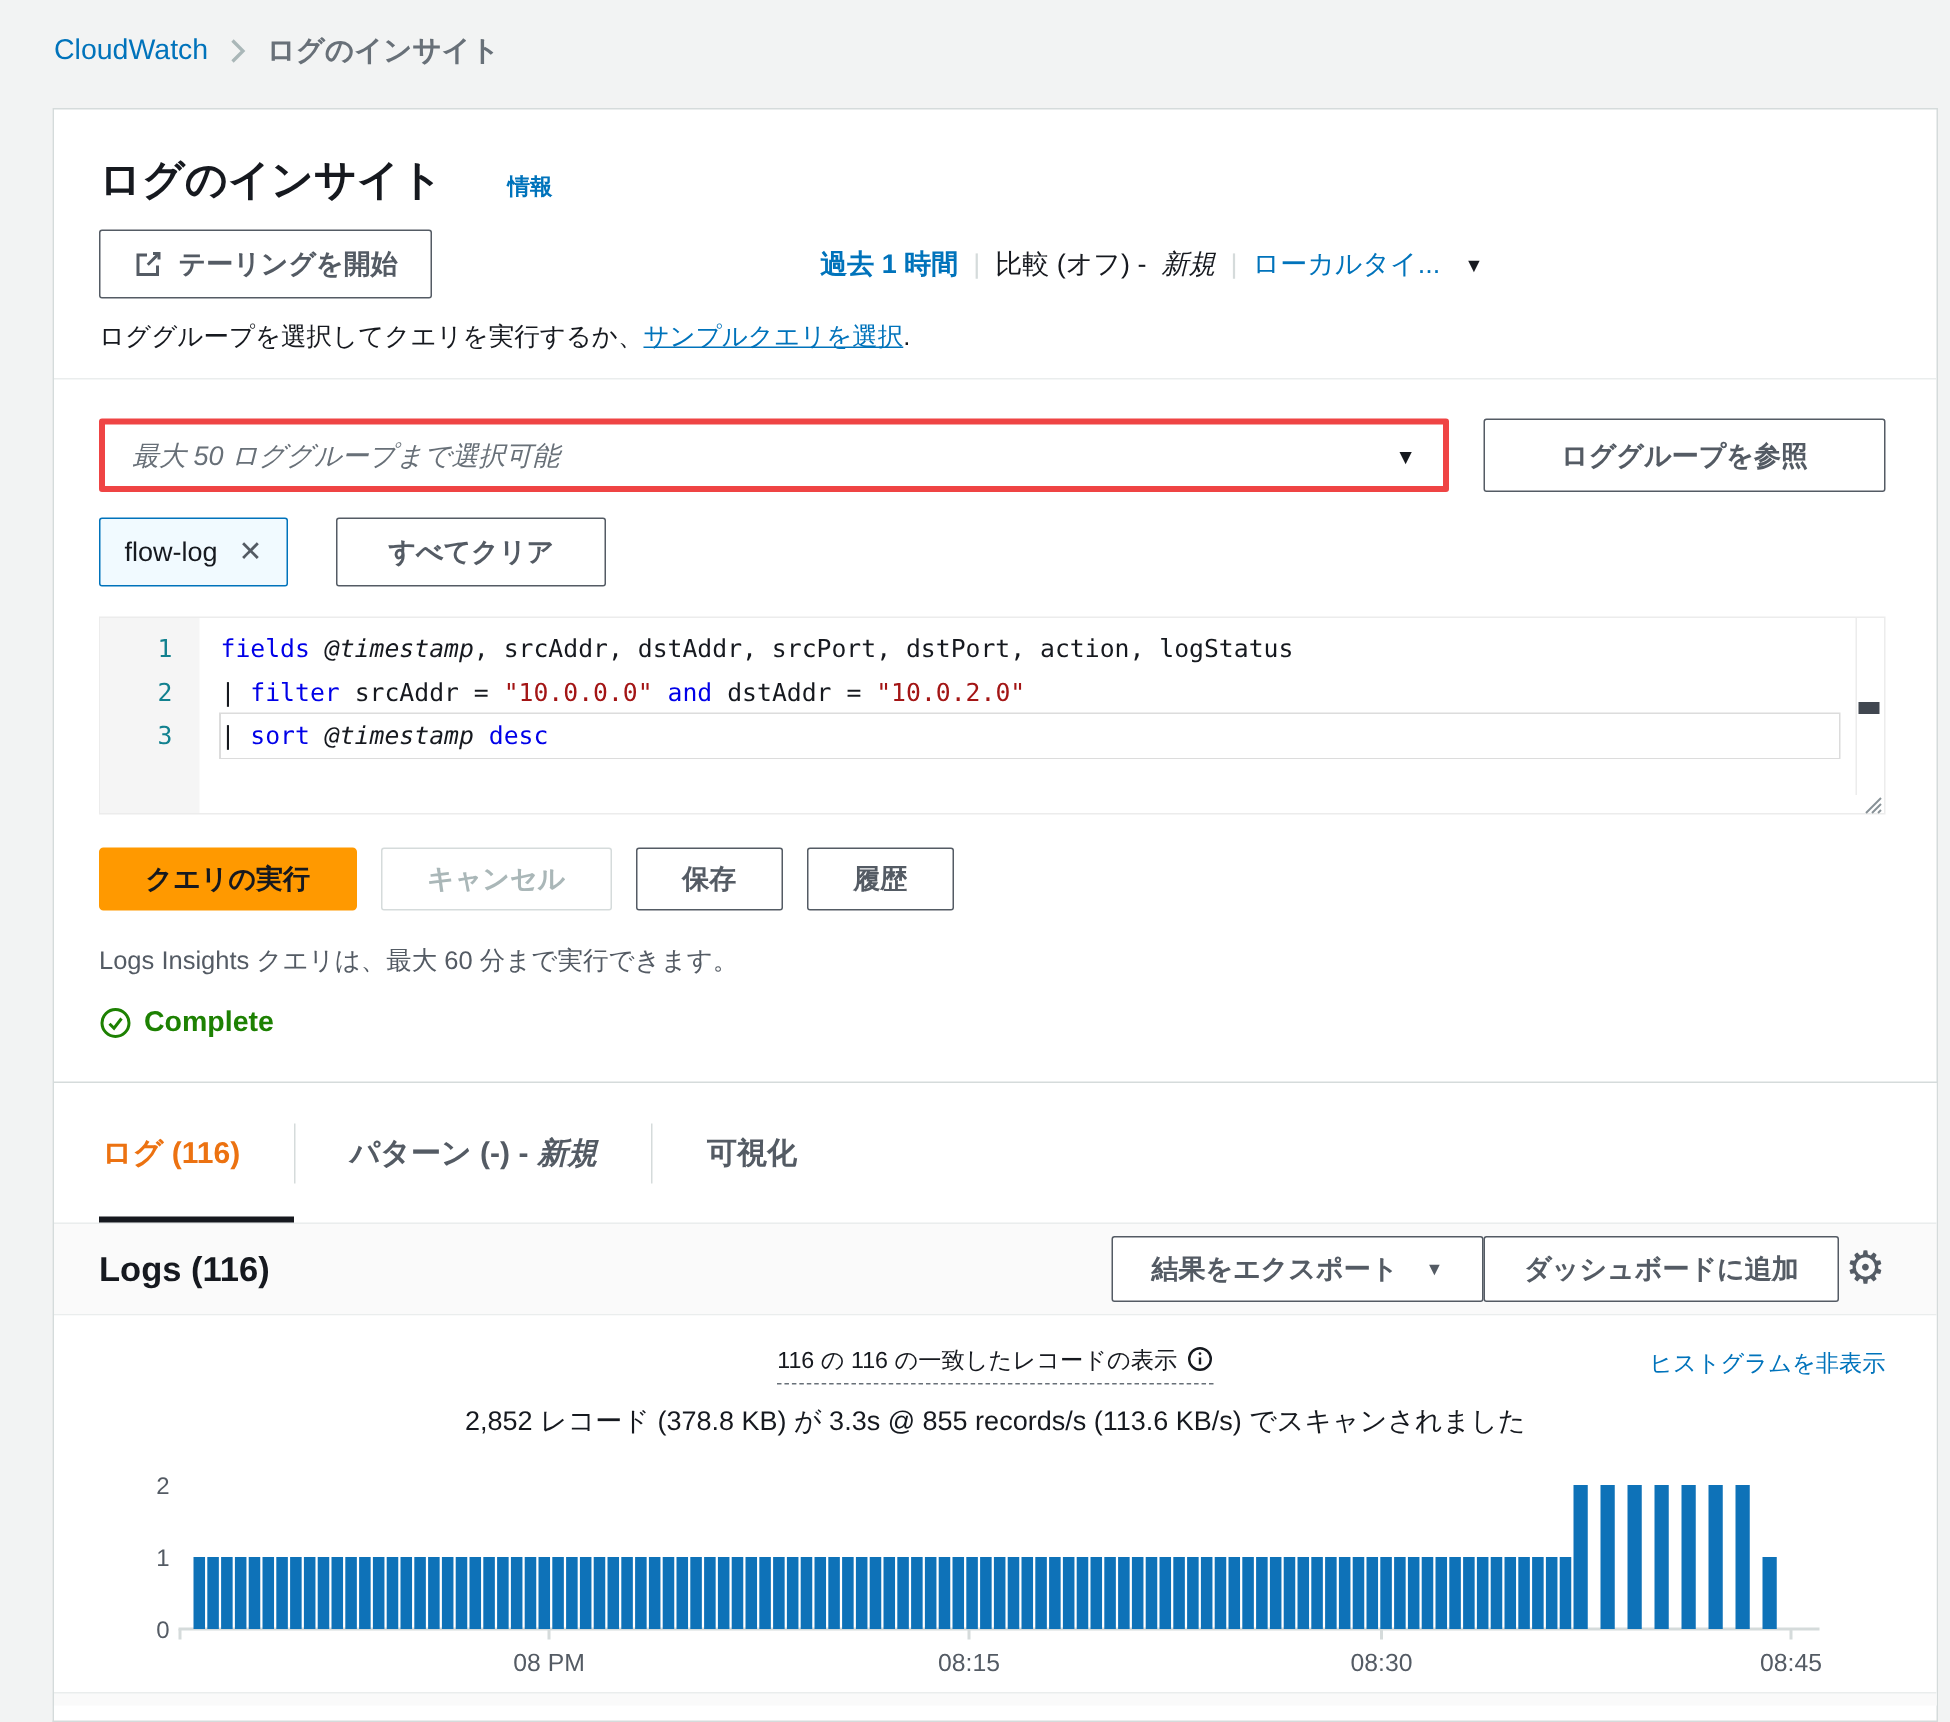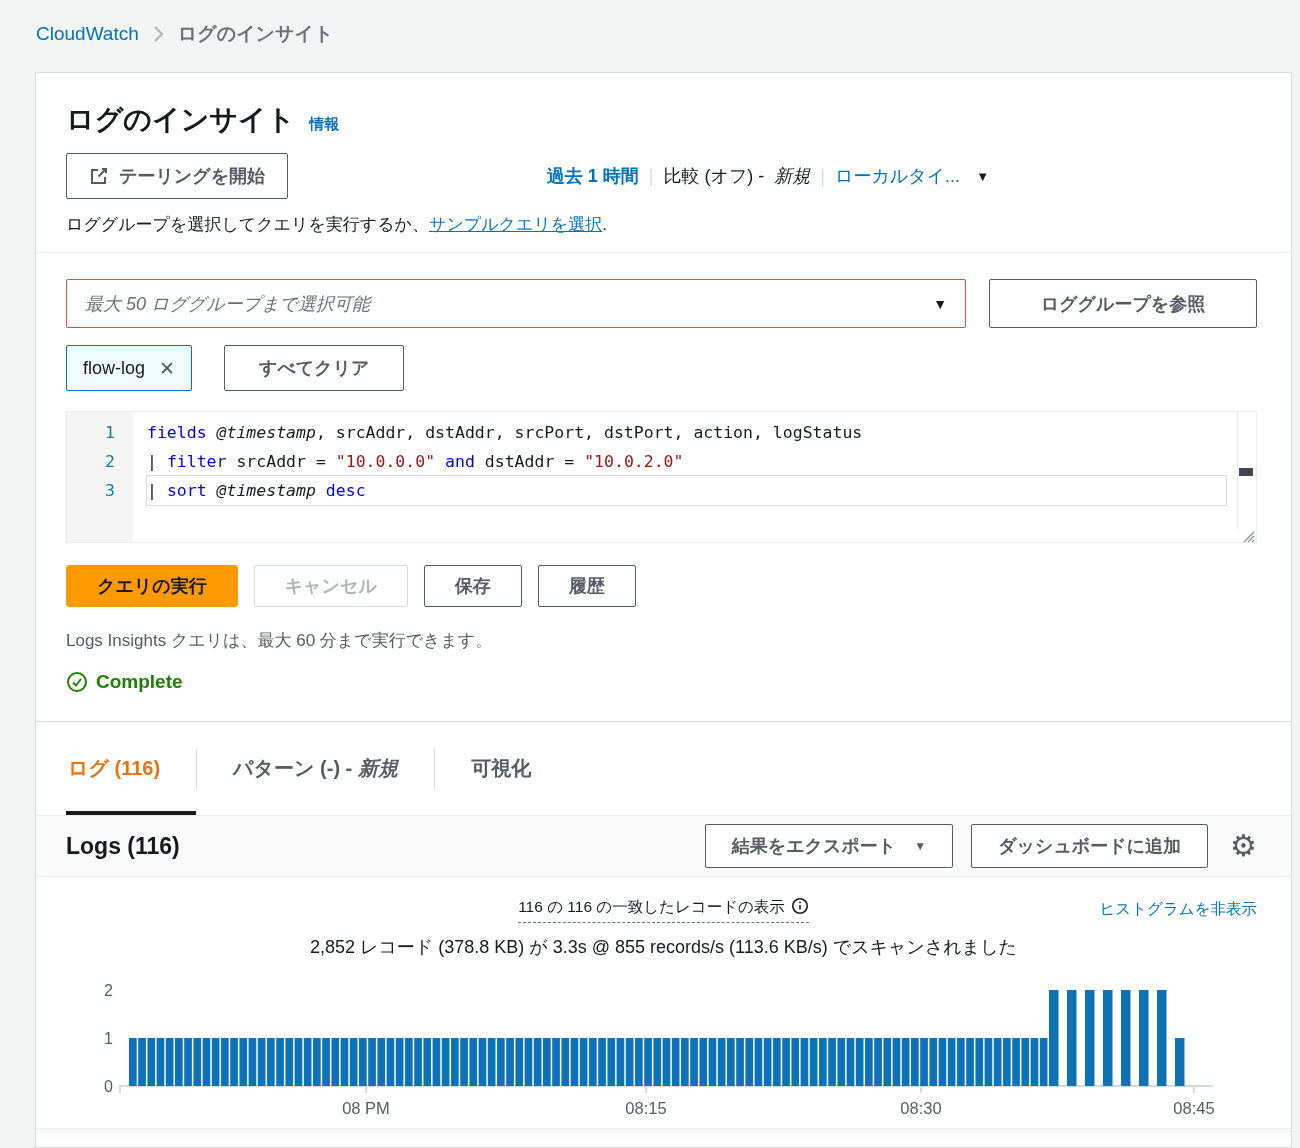--- a/index.html
+++ b/index.html
@@ -13,42 +13,42 @@
   .crumb-sep { color:#aab7b8; display:flex; align-items:center; }
 
   
   .card { position:absolute; left:35px; width:1257px; background:#fff; border:1px solid #d5dbdb; }
   #card-query { top:72px; height:650px; padding:28px 34px 0 30px; }
   #card-results { top:722px; height:426px; border-top:none; }
 
   
   .page-title-row { display:flex; align-items:baseline; gap:14px; }
   .page-title { font-size:28px; font-weight:bold; }
-  .info-link { color:#0073bb; font-size:15px; font-weight:bold; cursor:pointer; }
+  .info-link { color:#0073bb; font-size:15px; font-weight:bold; cursor:pointer;margin-left:29px; }
 
   .controls-row { display:flex; align-items:center; margin-top:14px; height:46px; }
   .btn { display:inline-flex; align-items:center; justify-content:center; gap:10px;
     background:#fff; border:1px solid #545b64; border-radius:2px; color:#545b64;
     font-size:18px; font-weight:bold; cursor:pointer; }
   .btn-tail { height:46px; padding:0 22px; }
   .time-range { margin-left:auto; margin-right:268px; display:flex; align-items:center; gap:10px; font-size:18px; white-space:nowrap; }
   .tr-selected { color:#0073bb; font-weight:bold; }
   .tr-sep { color:#d5dbdb; }
   .tr-compare { color:#16191f; }
   .tr-new { font-style:italic; }
   .tr-tz { color:#0073bb; }
   .tr-caret { color:#16191f; font-size:13px; margin-left:6px; }
 
   .hint-row { margin-top:14px; font-size:17px; }
   .hint-link { color:#0073bb; text-decoration:underline; text-decoration-color:#0073bb; cursor:pointer; }
   .section-divider { border:none; border-top:1px solid #eaeded; margin:16px -34px 0 -30px; }
 
   
   .select-row { margin-top:26px; display:flex; align-items:stretch; }
-  .lg-select { width:900px; height:49px; border:1px solid #ef4444; border-radius:2px; background:#fff;
+  .lg-select { width:900px; height:49px; border:4px solid #ef4444; border-radius:2px; background:#fff;
     display:flex; align-items:center; padding:0 18px; cursor:pointer; }
   .lg-placeholder { font-size:18px; font-style:italic; color:#687078; flex:1; }
   .lg-caret { font-size:14px; color:#16191f; }
   .btn-browse { margin-left:auto; width:268px; height:49px; }
 
   .tag-row { margin-top:17px; display:flex; align-items:flex-end; gap:32px; }
   .lg-chip { display:inline-flex; align-items:center; gap:14px; height:46px; padding:0 16px;
     border:1px solid #0073bb; border-radius:2px; background:#f1faff; font-size:18px; cursor:default; }
   .chip-x { color:#545b64; font-size:19px; font-weight:bold; cursor:pointer; }
   .btn-clear { height:46px; padding:0 34px; }
@@ -86,21 +86,21 @@
   .tab { position:relative; height:93px; display:flex; align-items:center; padding:0 36px;
     font-size:20px; font-weight:bold; color:#545b64; cursor:pointer; }
   .tab:first-child { padding-left:2px; }
   .tab.active { color:#ec7211; }
   .tab.active::after { content:""; position:absolute; left:0; right:0; bottom:0; height:4px; background:#16191f; }
   .tab-divider { width:1px; height:40px; background:#d5dbdb; }
   .tab .ital { font-style:italic; margin-left:6px; }
 
   
   .results-header { height:62px; background:#fafafa; border-top:1px solid #eaeded; border-bottom:1px solid #eaeded;
-    display:flex; align-items:center; padding:0 34px 0 30px; gap:18px; }
+    display:flex; align-items:center; padding:0 34px 0 30px; }
   .results-title { font-size:23px; font-weight:bold; margin-right:auto; }
   .btn-export, .btn-dash { height:44px; padding:0 26px; }
   .btn-caret { font-size:12px; margin-left:8px; }
   .gear { font-size:30px; color:#545b64; cursor:pointer; line-height:1; margin-left:4px; }
 
   
   .hist-area { position:relative; height:260px; background:#fff; }
   .hide-hist-link { position:absolute; top:22px; right:34px; color:#0073bb; font-size:15.5px; cursor:pointer; }
   .matches-row { position:absolute; top:20px; left:0; right:0; text-align:center; font-size:15.5px; }
   .matches-inner { display:inline-flex; align-items:flex-start; gap:4px;

